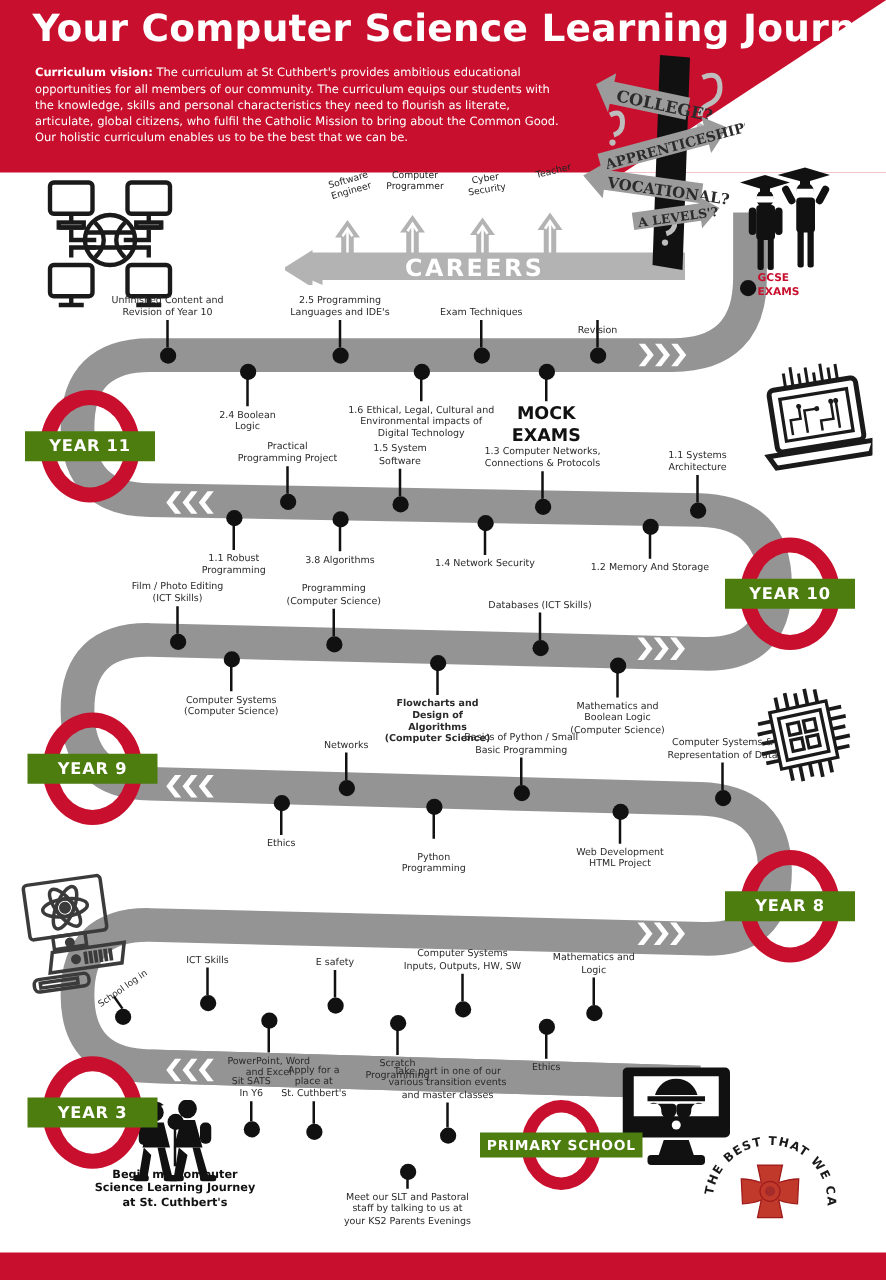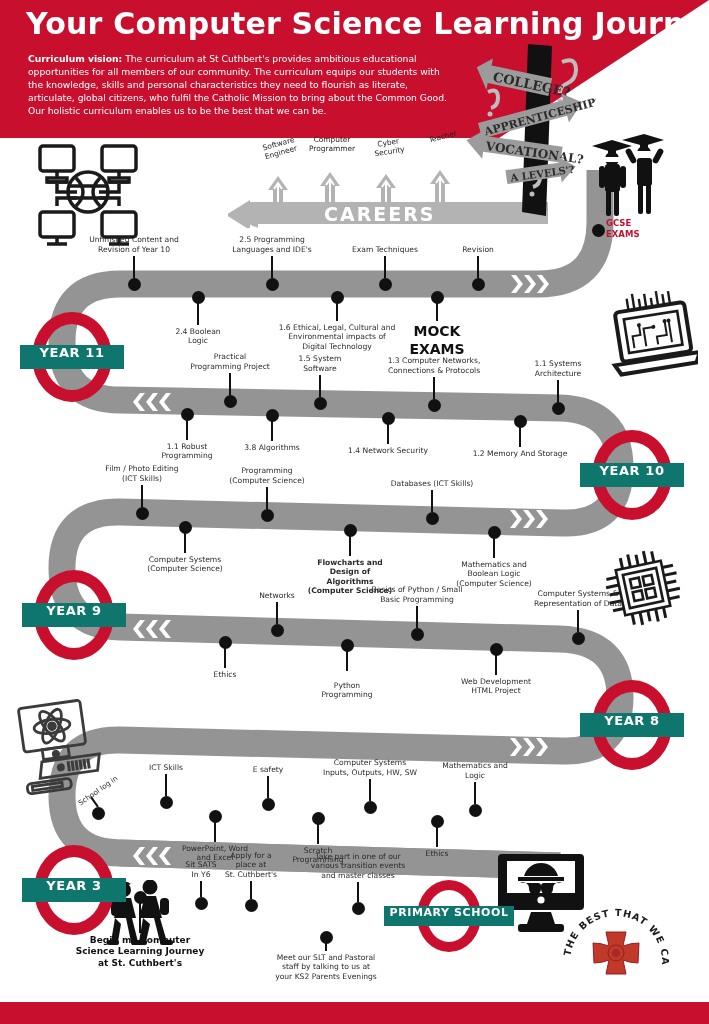--- a/index.html
+++ b/index.html
@@ -66,22 +66,22 @@
   .stop .lbl.red{ color:#c8102e; font-weight:700; font-size:8.5px; }
   .stop .lbl.big{ font-weight:700; font-size:14px; color:#111; }
 
   
   .roundel{ position:absolute; z-index:5; }
   .roundel .ring{
     position:absolute; border:12px solid #c8102e; border-radius:50%;
     background:transparent;
   }
   .roundel .bar{
-    position:absolute; background:#0f766e; color:#fff;
-    display:flex; justify-content:center;
+    position:absolute; background:#4d7c0f; color:#fff;
+    display:flex; align-items:center; justify-content:center;
     font-weight:700; font-family:"DejaVu Sans", sans-serif;
     letter-spacing:.6px;
   }
 
   
   #careers-svg{ position:absolute; left:228px; top:128px; z-index:3; }
   .career-lbl{
     position:absolute; z-index:4; font-size:7.4px; line-height:1.2;
     color:#222; font-family:"DejaVu Sans", sans-serif; text-align:center;
     width:74px; white-space:pre-line;
@@ -474,21 +474,21 @@
 </div>
 <div class="stop down" style="left:437px;top:297px;">
   <div class="dot" style="top:-6px;"></div>
   <div class="stalk" style="height:18px;top:6px;"></div>
   <div class="lbl big" style="top:26px;">MOCK
 EXAMS</div>
 </div>
 <div class="stop up" style="left:478px;top:284px;">
   <div class="dot" style="top:-6px;"></div>
   <div class="stalk" style="height:22px;bottom:6px;"></div>
-  <div class="lbl" style="bottom:30px;margin-top:20px;">Revision</div>
+  <div class="lbl" style="bottom:16px;margin-top:20px;">Revision</div>
 </div>
 
 <div class="stop down" style="left:187px;top:414px;">
   <div class="dot" style="top:-6px;"></div>
   <div class="stalk" style="height:20px;top:6px;"></div>
   <div class="lbl" style="top:28px;">1.1 Robust
 Programming</div>
 </div>
 <div class="stop up" style="left:230px;top:401px;">
   <div class="dot" style="top:-6px;"></div>

